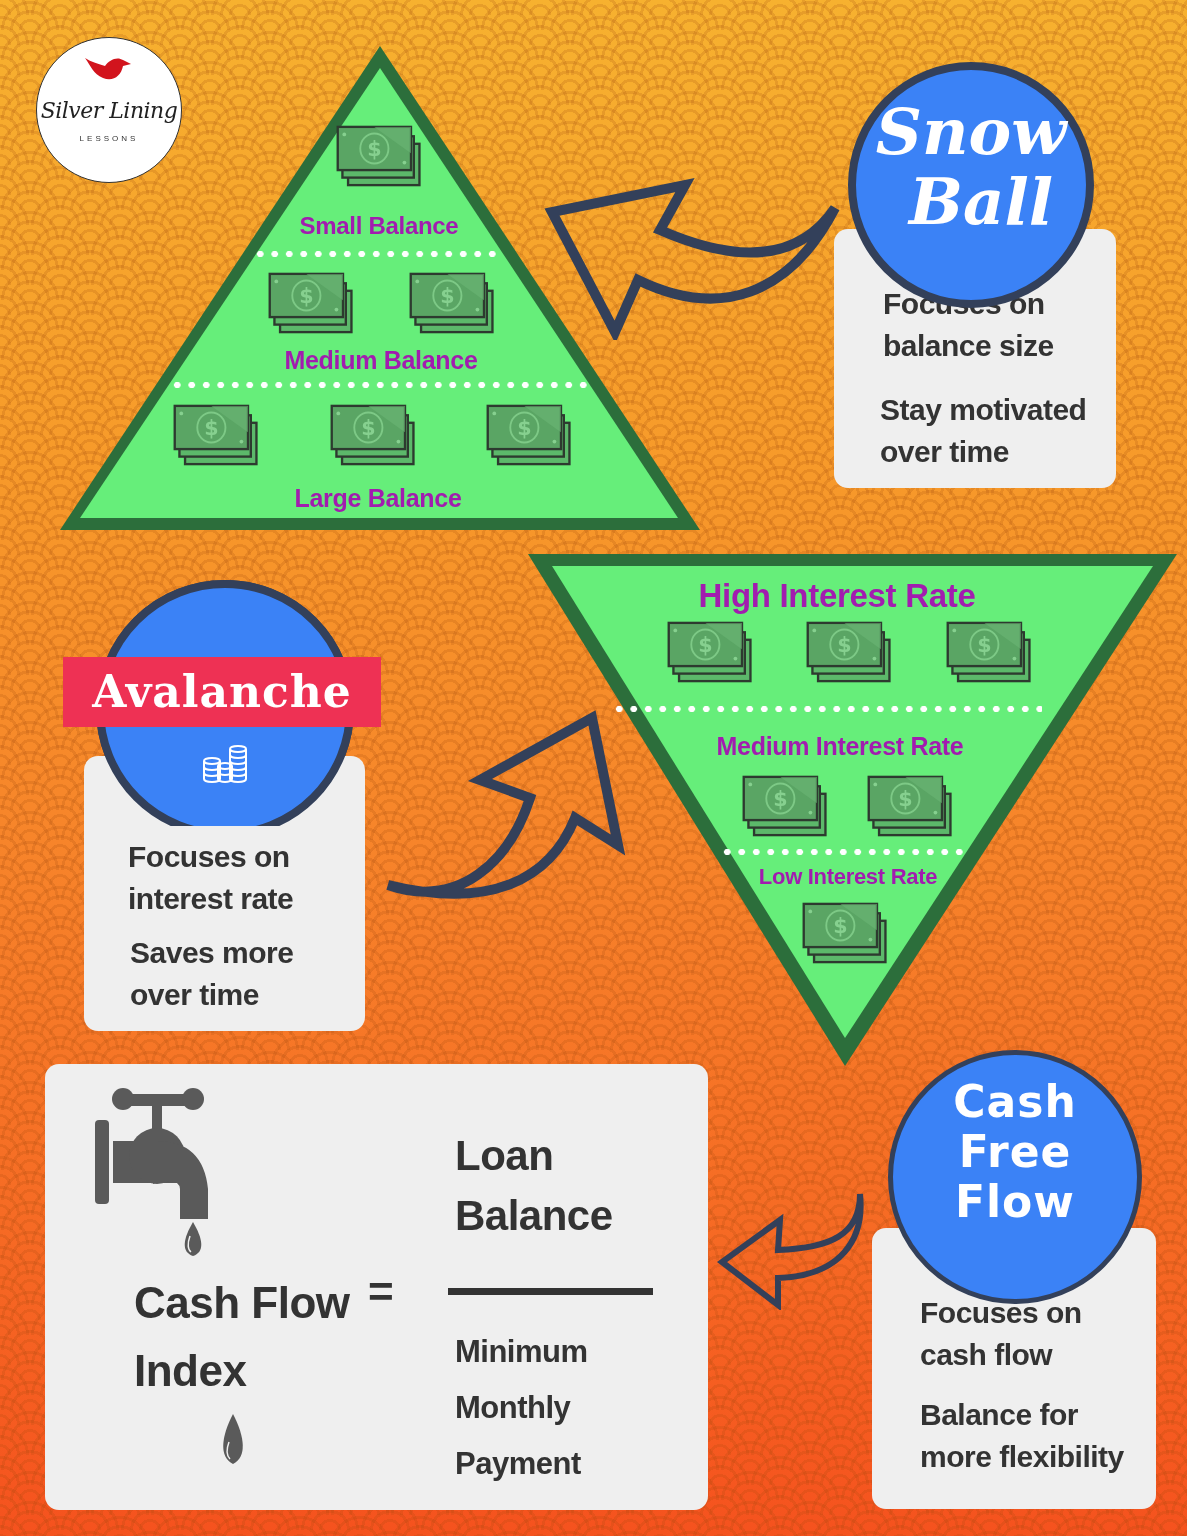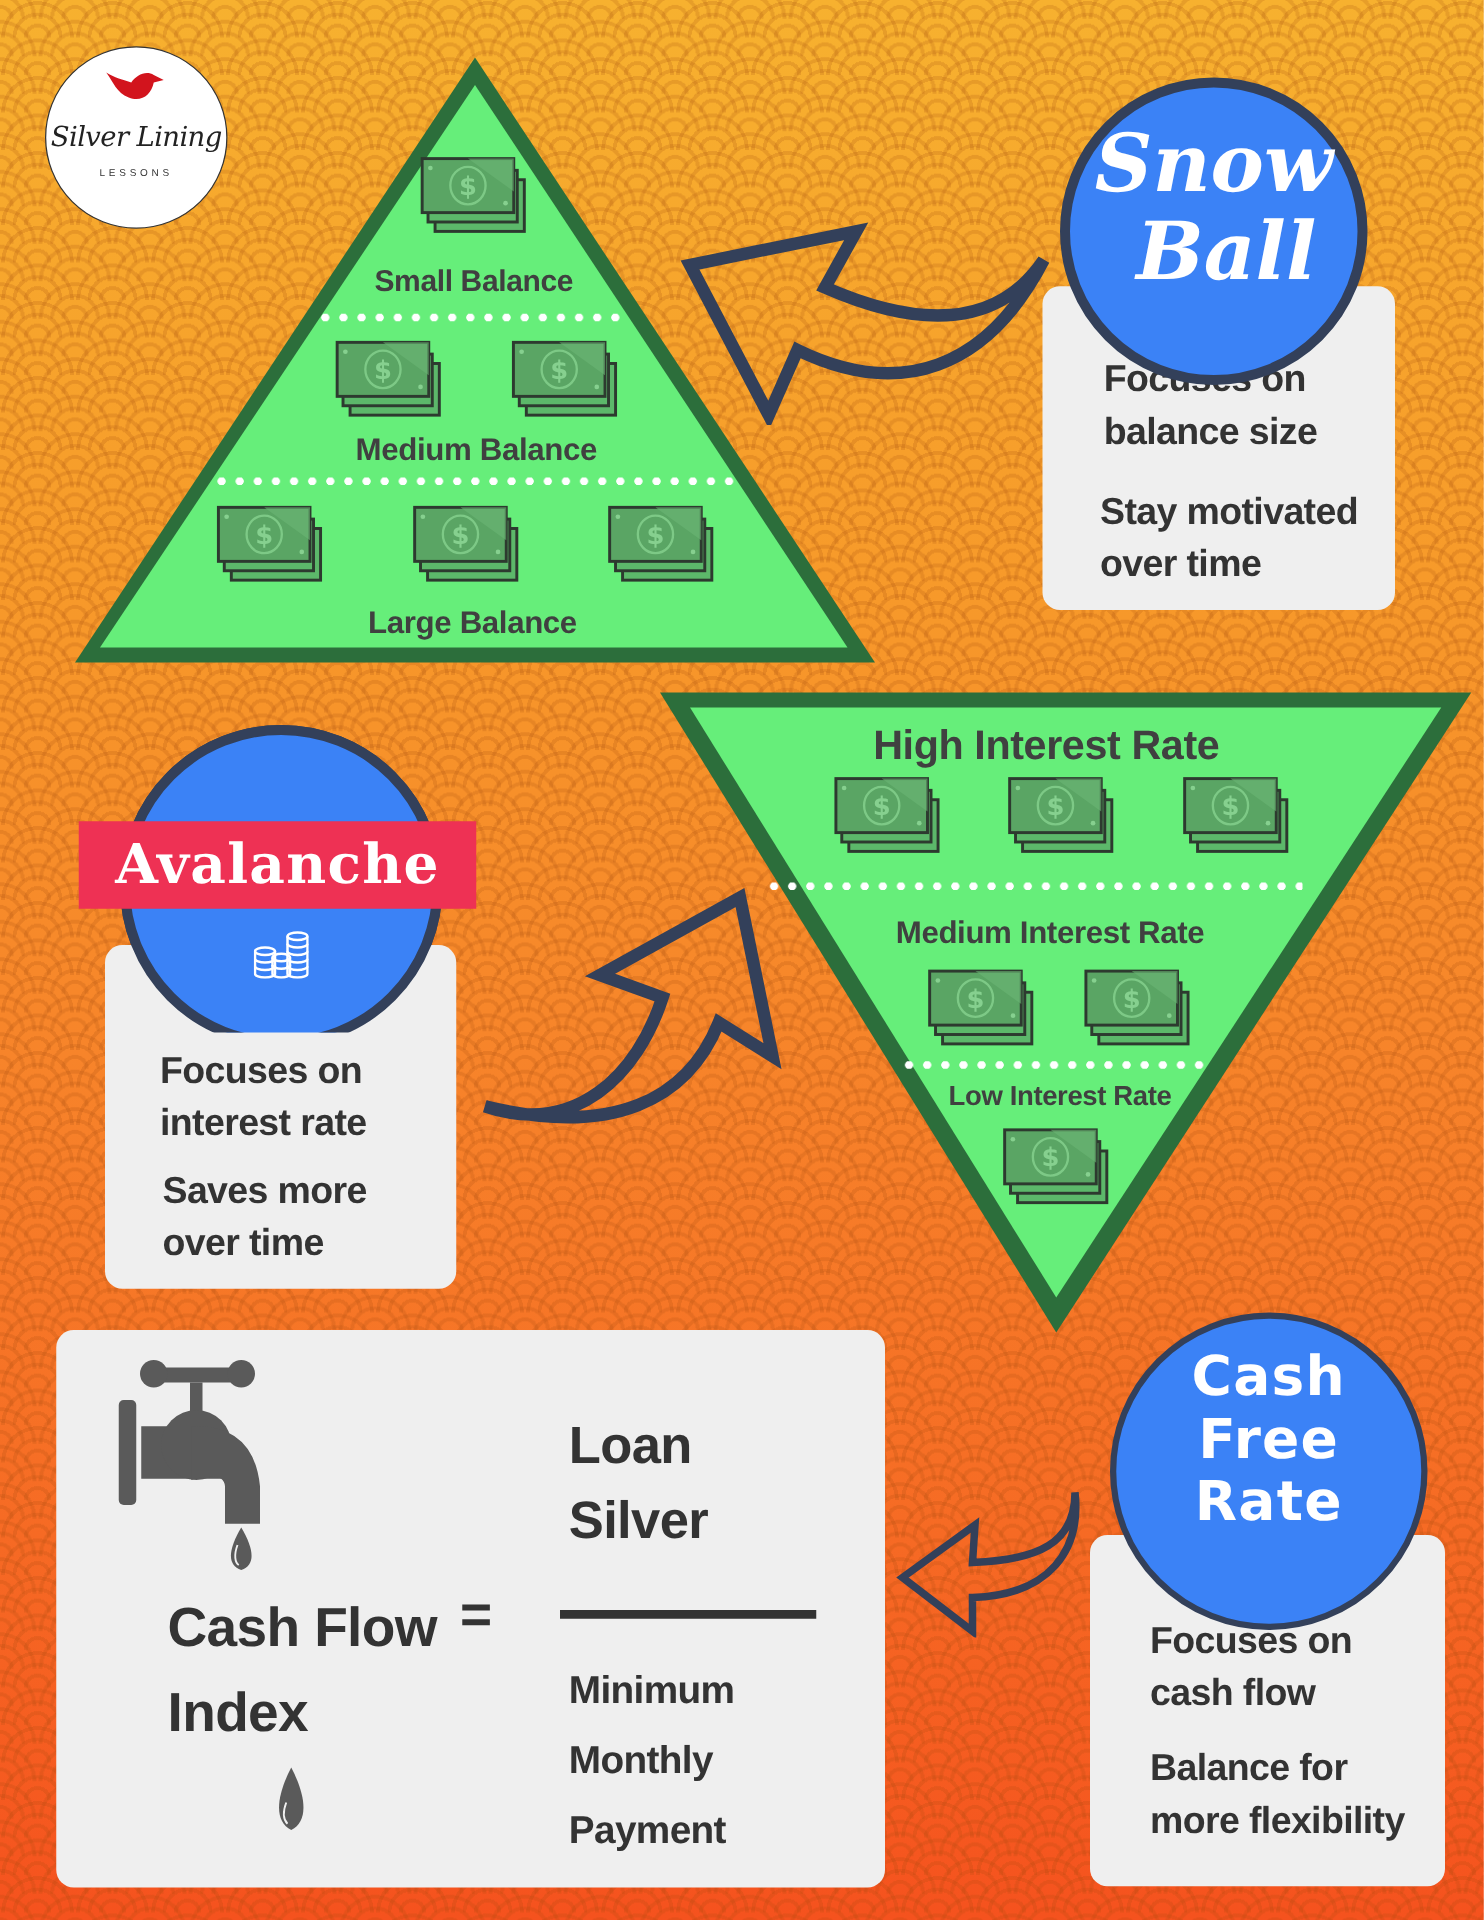--- a/index.html
+++ b/index.html
@@ -26,21 +26,21 @@
     font-family: "DejaVu Serif", serif; font-style: italic; font-size: 22px; color: #222;
     letter-spacing: -0.5px;
   }
   .logo .sub {
     position: absolute; left: 0; right: 0; top: 96px; text-align: center;
     font-size: 8px; letter-spacing: 3px; color: #333;
   }
   .bird { position: absolute; left: 46px; top: 18px; }
   .label {
     position: absolute; font-family: "Liberation Sans", sans-serif; font-weight: bold;
-    color: #404040; text-align: center; white-space: nowrap; transform: translateX(-50%);
+    color: #a21caf; text-align: center; white-space: nowrap; transform: translateX(-50%);
     font-stretch: condensed; letter-spacing: -0.3px;
   }
   .dots {
     position: absolute; height: 6px;
     background-image: radial-gradient(circle, #fff 3px, transparent 3.5px);
     background-size: 14.5px 6px; background-repeat: repeat-x;
   }
   .bill { position: absolute; width: 92px; height: 62px; }
   .circle {
     position: absolute; border-radius: 50%; background: #3b82f6;
@@ -227,21 +227,21 @@
     <path d="M20 2 C8 25 6 45 20 52 C34 45 32 25 20 2 Z" fill="#5a5a5a"></path>
     <path d="M16 30 C13 38 14 44 17 47" stroke="#efefef" stroke-width="1.5" fill="none"></path>
   </svg>
   <div class="formula" style="left:89px;top:205px;font-size:44px;line-height:68px;">
     <div>Cash Flow</div>
     <div>Index</div>
   </div>
   <div class="formula" style="left:323px;top:203px;font-size:44px;">=</div>
   <div class="formula" style="left:410px;top:62px;font-size:42px;line-height:60px;">
     <div>Loan</div>
-    <div>Silver</div>
+    <div>Balance</div>
   </div>
   <div class="abs" style="left:403px;top:224px;width:205px;height:7px;background:#333;"></div>
   <div class="formula" style="left:410px;top:260px;font-size:31px;line-height:56px;">
     <div>Minimum</div>
     <div>Monthly</div>
     <div>Payment</div>
   </div>
 </div>
 
 <svg class="abs" style="left:710px;top:1180px" width="170" height="130">
@@ -255,15 +255,15 @@
   </div>
   <div class="txt" style="left:48px;top:166px;">
     <div>Balance for</div>
     <div>more flexibility</div>
   </div>
 </div>
 <div class="circle" style="left:888px;top:1050px;width:254px;height:254px;border-width:5px;">
   <div class="fcf-text" style="left:0;right:0;top:22px;">
     <div>Cash</div>
     <div>Free</div>
-    <div>Rate</div>
+    <div>Flow</div>
   </div>
 </div>
 
 </body></html>

